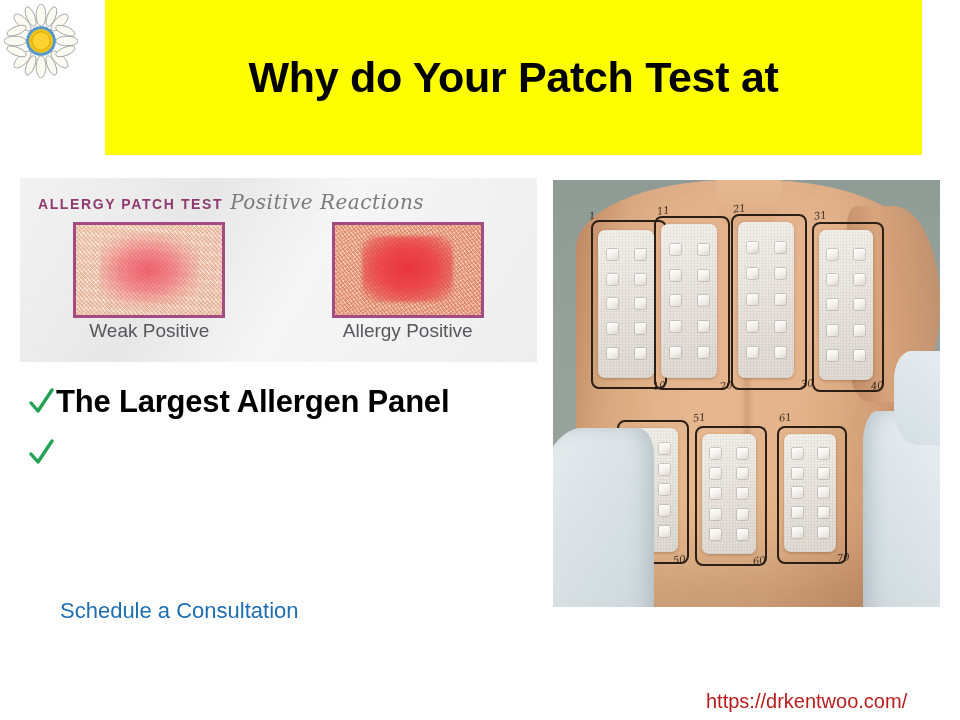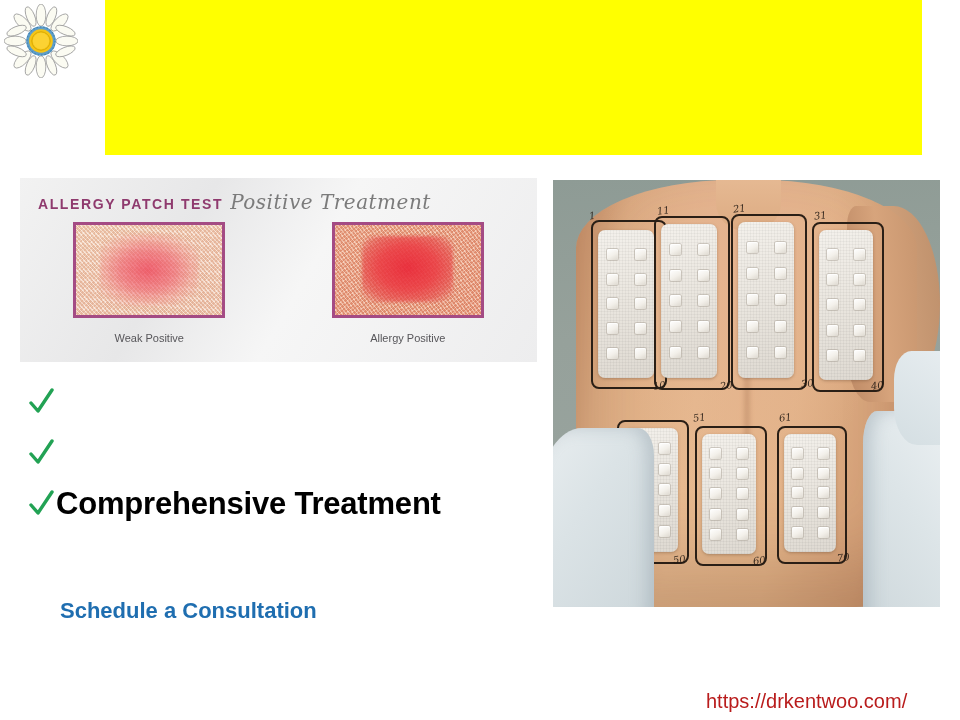--- a/index.html
+++ b/index.html
@@ -145,23 +145,23 @@
   }
   .sw-extreme .blister {
     position: absolute;
     left: 42%; top: 30%;
     width: 22%; height: 24%;
     background: radial-gradient(ellipse at 45% 40%, rgba(255,255,255,.95) 0%, rgba(255,240,225,.6) 45%, rgba(255,220,190,0) 85%);
     transform: rotate(-18deg);
     filter: blur(1.4px);
   }
   .swatch-label {
-    margin-top: 14px;
+    margin-top: 2px;
     color: #57565a;
-    font-size: 11px;
+    font-size: 19px;
     font-weight: normal;
   }
 
   
   .bullets {
     position: absolute;
     left: 28px;
     top: 378px;
     width: 520px;
   }
@@ -186,21 +186,21 @@
   }
 
   
   .cta {
     position: absolute;
     left: 60px;
     top: 596px;
   }
   .cta-line {
     color: #1f6eb0;
-    font-weight: bold;
+    font-weight: normal;
     font-size: 22px;
     line-height: 1.33;
     white-space: nowrap;
   }
 
   
   .photo {
     position: absolute;
     left: 553px;
     top: 180px;
@@ -354,25 +354,26 @@
     </g>
     <circle cx="50" cy="50" r="20" fill="#5f9ec9"></circle>
     <circle cx="50" cy="50" r="19" fill="none" stroke="#3f7fb0" stroke-width="1.4" stroke-dasharray="2 2.6"></circle>
     <circle cx="50" cy="50" r="16" fill="#f5c518"></circle>
     <circle cx="50" cy="50" r="12.5" fill="none" stroke="#d9a800" stroke-width="1.3"></circle>
     <circle cx="50" cy="50" r="11" fill="#fcd233"></circle>
   </svg>
 </div>
 
 <div class="title-banner">
+  <div class="title-line">Why do Your Patch Test at</div>
 </div>
 
 <div class="patch-graphic">
   <div class="pg-heading">
-    <span class="kicker">ALLERGY PATCH TEST</span><span class="script">Positive Treatment</span>
+    <span class="kicker">ALLERGY PATCH TEST</span><span class="script">Positive Reactions</span>
   </div>
 
   <div class="swatch-row">
     <div class="swatch-cell">
       <div class="swatch sw-weak">
         <div class="grain"></div>
         <div class="lesion"></div>
       </div>
       <div class="swatch-label">Weak Positive</div>
     </div>
@@ -388,38 +389,31 @@
   </div>
 </div>
 
 <div class="bullets">
   <div class="bullet">
     <span class="check-icon">
       <svg viewBox="0 0 26 30" width="26" height="30" aria-hidden="true">
         <path d="M3 16 L10 24 L24 3" fill="none" stroke="#22a254" stroke-width="3.4" stroke-linecap="round" stroke-linejoin="round"></path>
       </svg>
     </span>
+    <span class="bullet-text">The Largest Allergen Panel</span>
   </div>
 
   <div class="bullet">
     <span class="check-icon">
       <svg viewBox="0 0 26 30" width="26" height="30" aria-hidden="true">
         <path d="M3 16 L10 24 L24 3" fill="none" stroke="#22a254" stroke-width="3.4" stroke-linecap="round" stroke-linejoin="round"></path>
       </svg>
     </span>
   </div>
 
-  <div class="bullet">
-    <span class="check-icon">
-      <svg viewBox="0 0 26 30" width="26" height="30" aria-hidden="true">
-        <path d="M3 16 L10 24 L24 3" fill="none" stroke="#22a254" stroke-width="3.4" stroke-linecap="round" stroke-linejoin="round"></path>
-      </svg>
-    </span>
-    <span class="bullet-text">Comprehensive Treatment</span>
-  </div>
 </div>
 
 <div class="cta">
   <div class="cta-line">Schedule a Consultation</div>
 </div>
 
 <div class="photo">
   <div class="ph-wall"></div>
   <div class="ph-torso"></div>
   <div class="ph-shoulder-l"></div>

